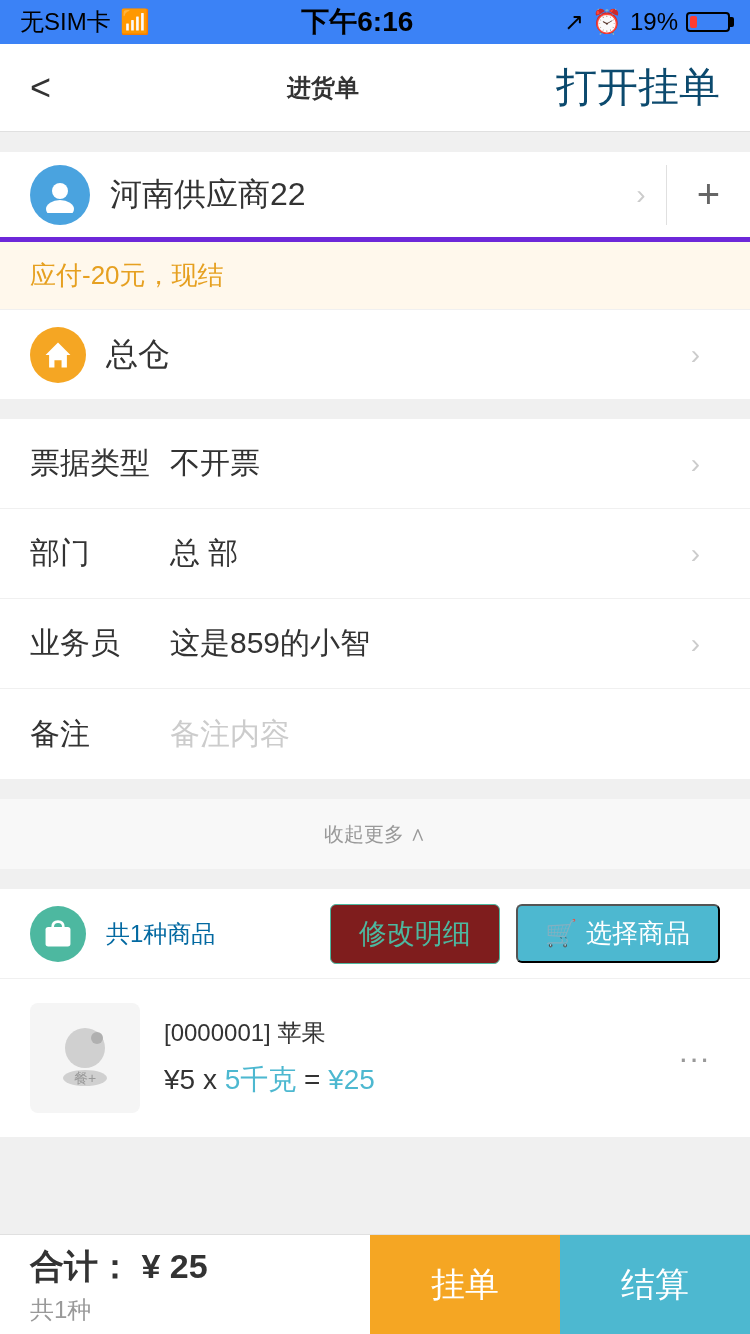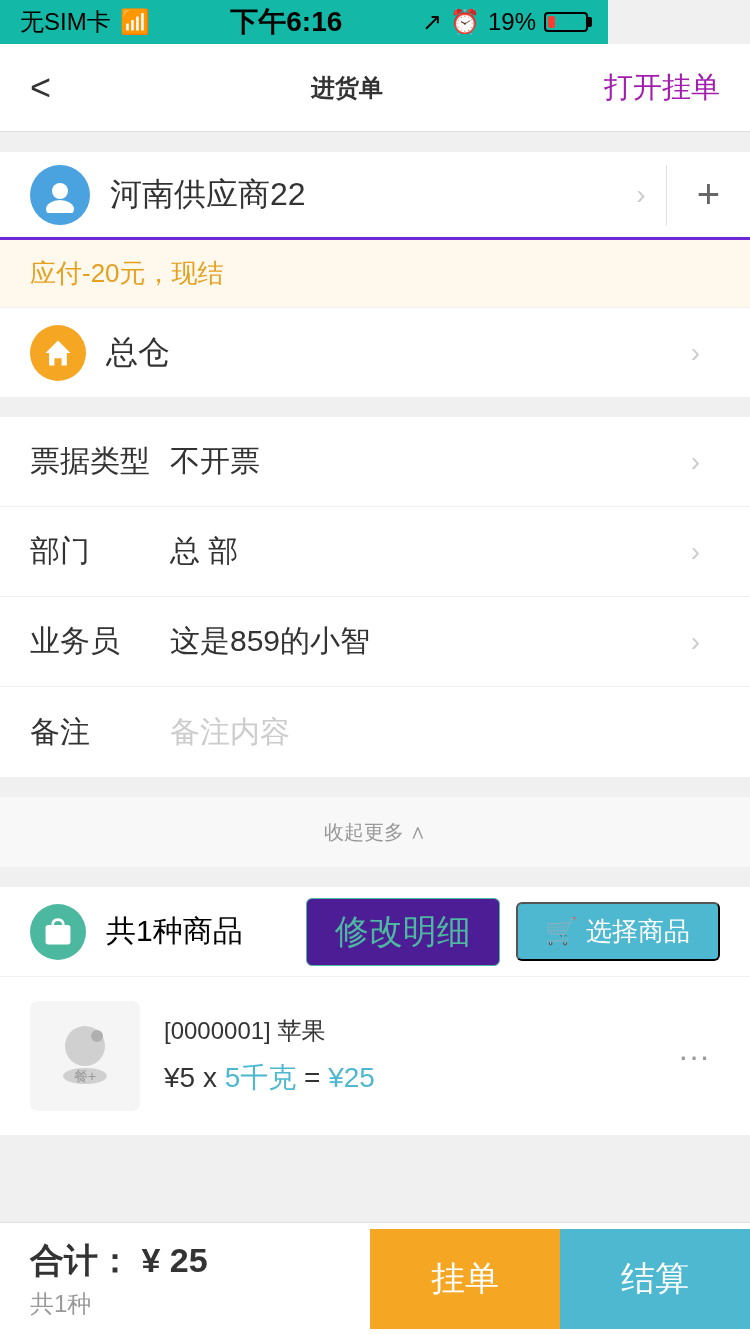--- a/index.html
+++ b/index.html
@@ -8,23 +8,23 @@
       width: 750px;
       min-height: 1334px;
       font-family: -apple-system, 'PingFang SC', 'Helvetica Neue', sans-serif;
       background: #f0f0f0;
       color: #333;
       font-size: 30px;
     }
 
     
     .status-bar {
-      width: 608px;
+      width: 750px;
       height: 44px;
-      background: #14b8a6;
+      background: #3b82f6;
       display: flex;
       align-items: center;
       justify-content: space-between;
       padding: 0 20px;
       font-size: 24px;
       color: #000;
     }
     .status-left { display: flex; align-items: center; gap: 10px; }
     .status-center { font-size: 28px; font-weight: 600; }
     .status-right { display: flex; align-items: center; gap: 8px; font-size: 24px; }
@@ -71,22 +71,22 @@
       color: #333;
       cursor: pointer;
       width: 60px;
     }
     .nav-title {
       font-size: 24px;
       font-weight: 600;
       color: #333;
     }
     .nav-right {
-      font-size: 29px;
-      color: #a21caf;
+      font-size: 41px;
+      color: #0c4a6e;
       cursor: pointer;
     }
 
     
     .divider-section {
       height: 20px;
       background: #f0f0f0;
     }
 
     
@@ -135,21 +135,21 @@
       display: flex;
       align-items: center;
     }
 
     
     .notice-banner {
       background: #fff8ec;
       padding: 16px 30px;
       font-size: 26px;
       color: #e6a020;
-      border-top: 3px solid #6d28d9;
+      border-top: 5px solid #6d28d9;
     }
 
     
     .warehouse-row {
       display: flex;
       align-items: center;
       padding: 0 30px;
       height: 90px;
       background: #fff;
       border-top: 1px solid #f0f0f0;
@@ -230,32 +230,32 @@
       border-radius: 50%;
       background: #4db8a0;
       display: flex;
       align-items: center;
       justify-content: center;
       margin-right: 20px;
       flex-shrink: 0;
     }
     .product-count {
       flex: 1;
-      font-size: 30px;
-      color: #000000;
+      font-size: 24px;
+      color: #0369a1;
     }
     .edit-btn {
       border: 1px solid #4db8a0;
       color: #4db8a0;
-      font-size: 34px;
+      font-size: 28px;
       padding: 10px 28px;
       border-radius: 6px;
       cursor: pointer;
       margin-right: 16px;
-      background: #4c1d95;
+      background: #7f1d1d;
     }
     .select-btn {
       background: #4db8d0;
       color: #fff;
       font-size: 26px;
       padding: 10px 28px;
       border-radius: 6px;
       cursor: pointer;
       display: flex;
       align-items: center;
@@ -298,21 +298,21 @@
       color: #999;
       cursor: pointer;
       padding: 10px;
     }
 
     
     .bottom-bar {
       position: fixed;
       bottom: 0;
       width: 750px;
-      height: 112px;
+      height: 100px;
       display: flex;
       align-items: center;
       background: #fff;
       border-top: 1px solid #e0e0e0;
     }
     .total-section {
       flex: 1;
       padding: 0 30px;
     }
     .total-amount {

